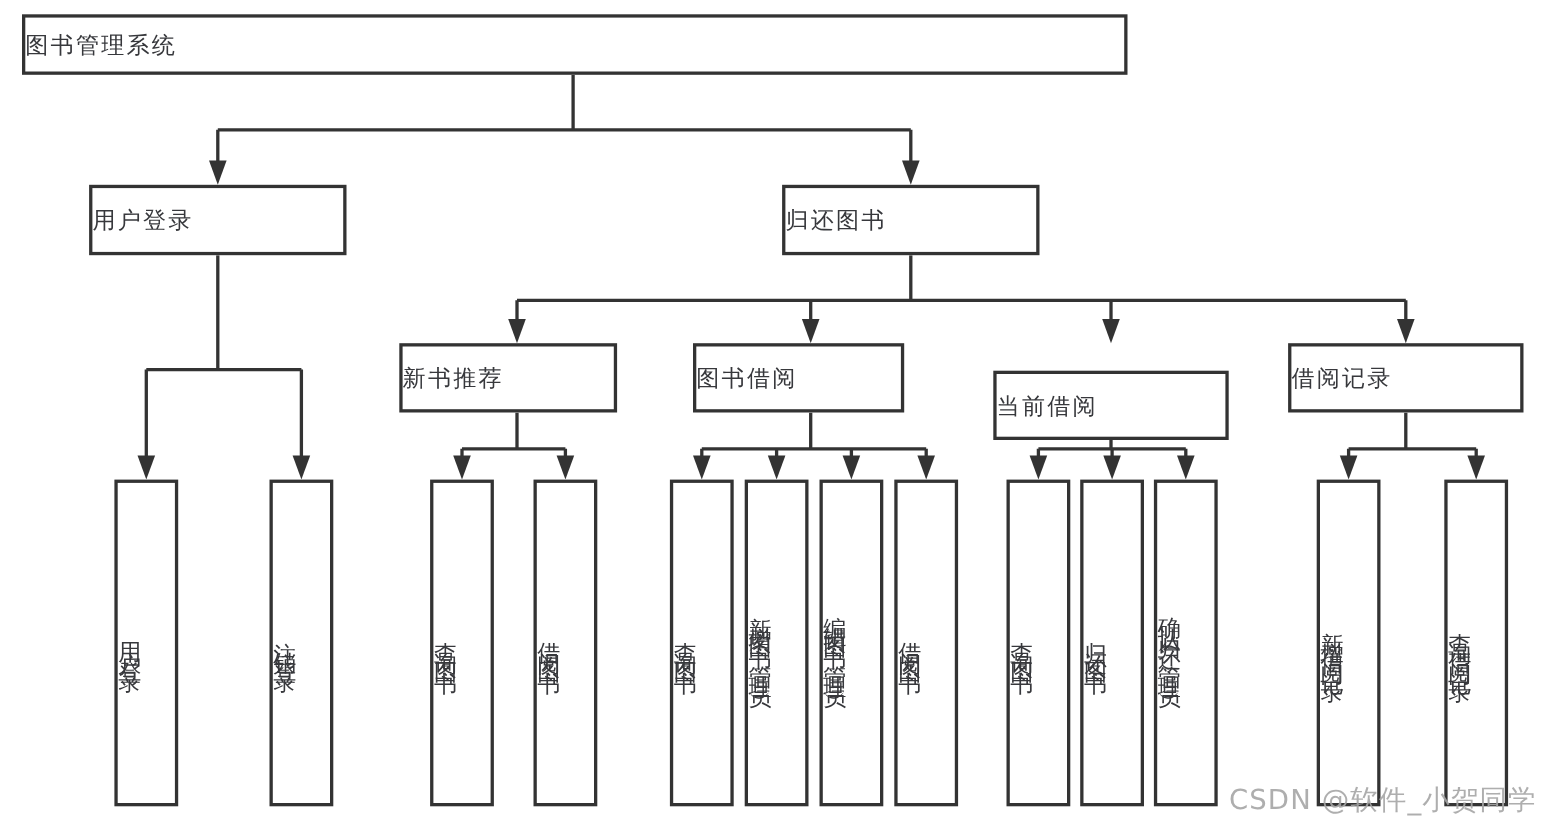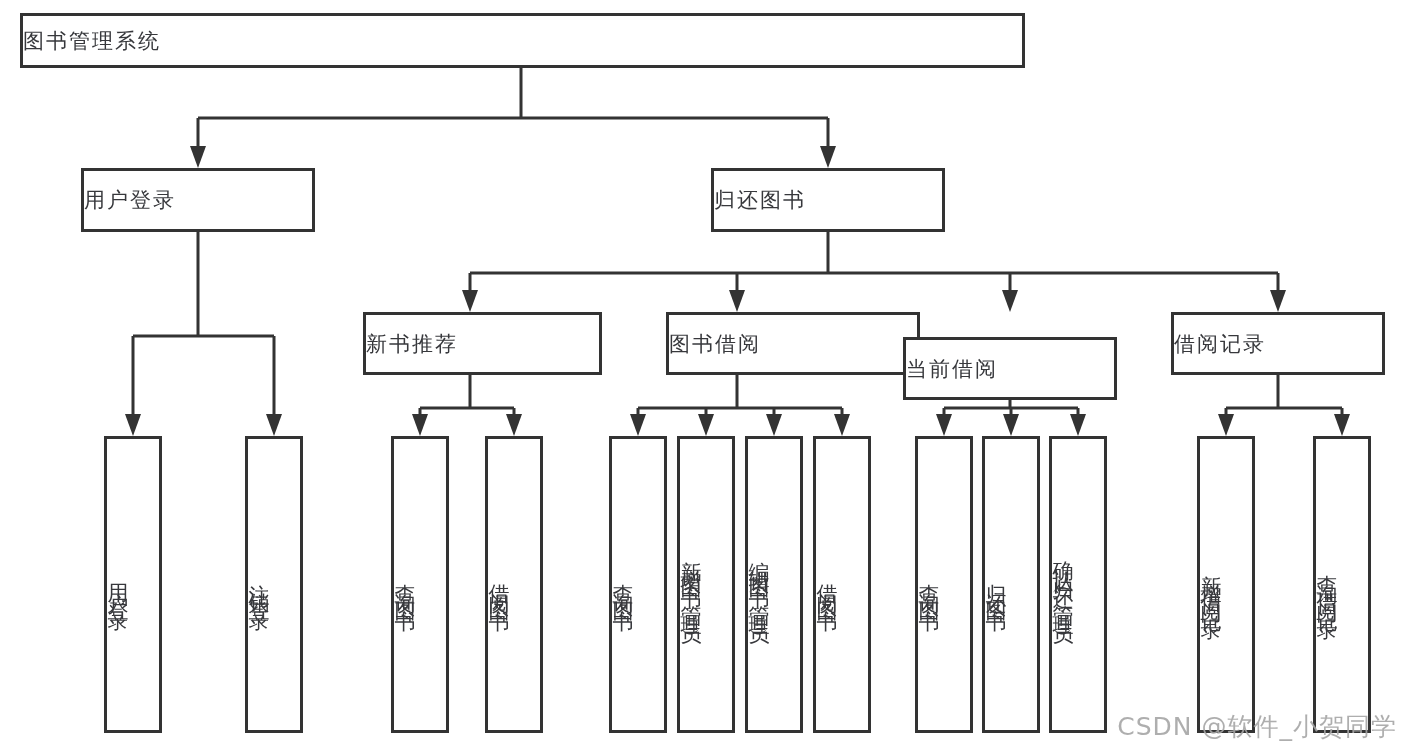--- a/index.html
+++ b/index.html
@@ -32,22 +32,22 @@
     letter-spacing:9px;
     line-height:1;
     white-space:nowrap;
   }
   
   .n-root{left:20px;top:13px;width:1005px;height:55px;}
   
   .n-l2a{left:81px;top:168px;width:234px;height:64px;}
   .n-l2b{left:711px;top:168px;width:234px;height:64px;}
   
-  .n-l3a{left:363px;top:312px;width:239px;height:63px;}
-  .n-l3b{left:666px;top:312px;width:254px;height:63px;font-family:Liberation Mono, monospace;}
+  .n-l3a{left:363px;top:312px;width:198px;height:63px;}
+  .n-l3b{left:630px;top:312px;width:192px;height:63px;font-family:Liberation Mono, monospace;}
   .n-l3c{left:903px;top:312px;width:214px;height:63px;margin-top:25px;}
   .n-l3d{left:1171px;top:312px;width:214px;height:63px;}
   
   .leaf{top:436px;width:58px;height:297px;}
   .n-f1{left:104px;}  .n-f2{left:245px;}
   .n-f3{left:391px;}  .n-f4{left:485px;}
   .n-f5{left:609px;}  .n-f6{left:677px;}
   .n-f7{left:745px;}  .n-f8{left:813px;}
   .n-f9{left:915px;}  .n-f10{left:982px;}
   .n-f11{left:1049px;}

